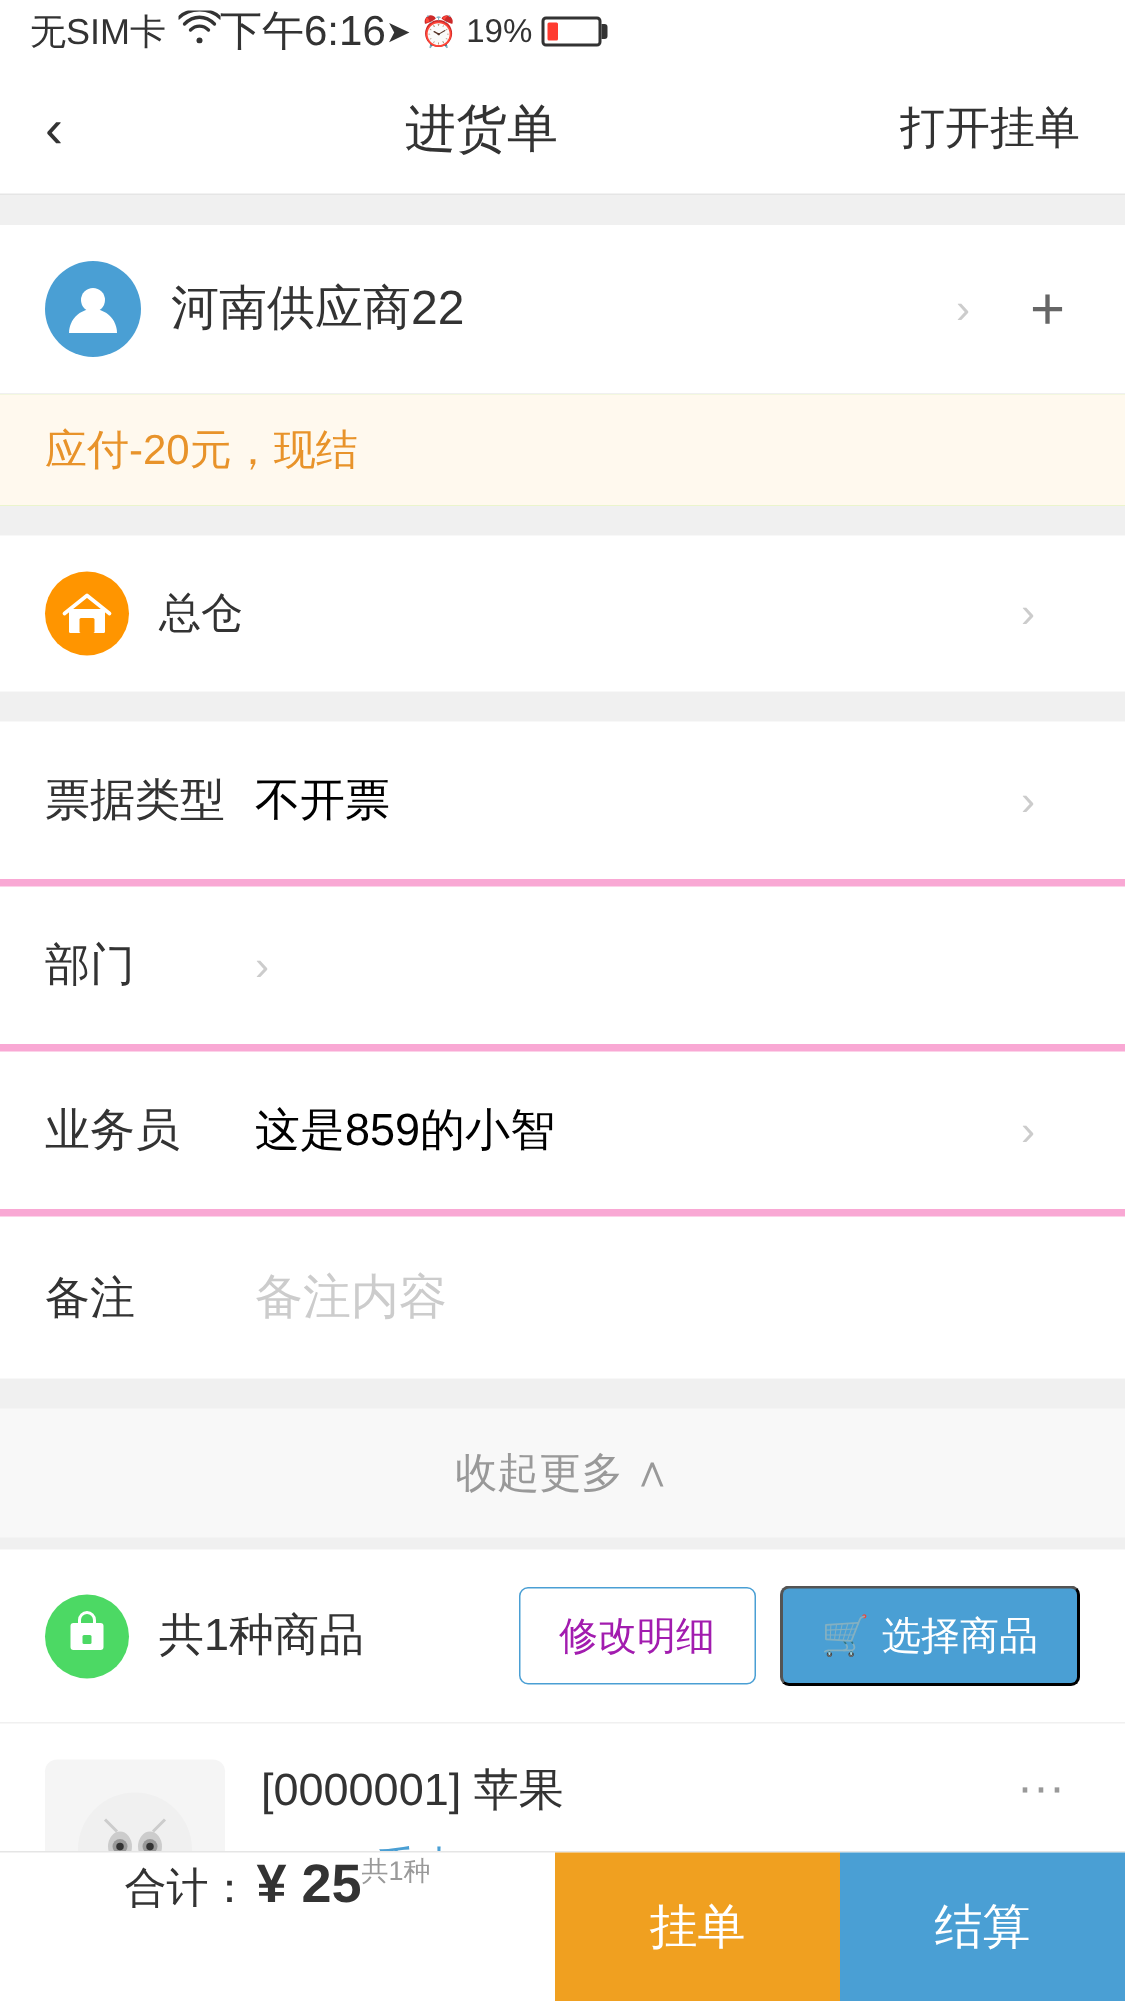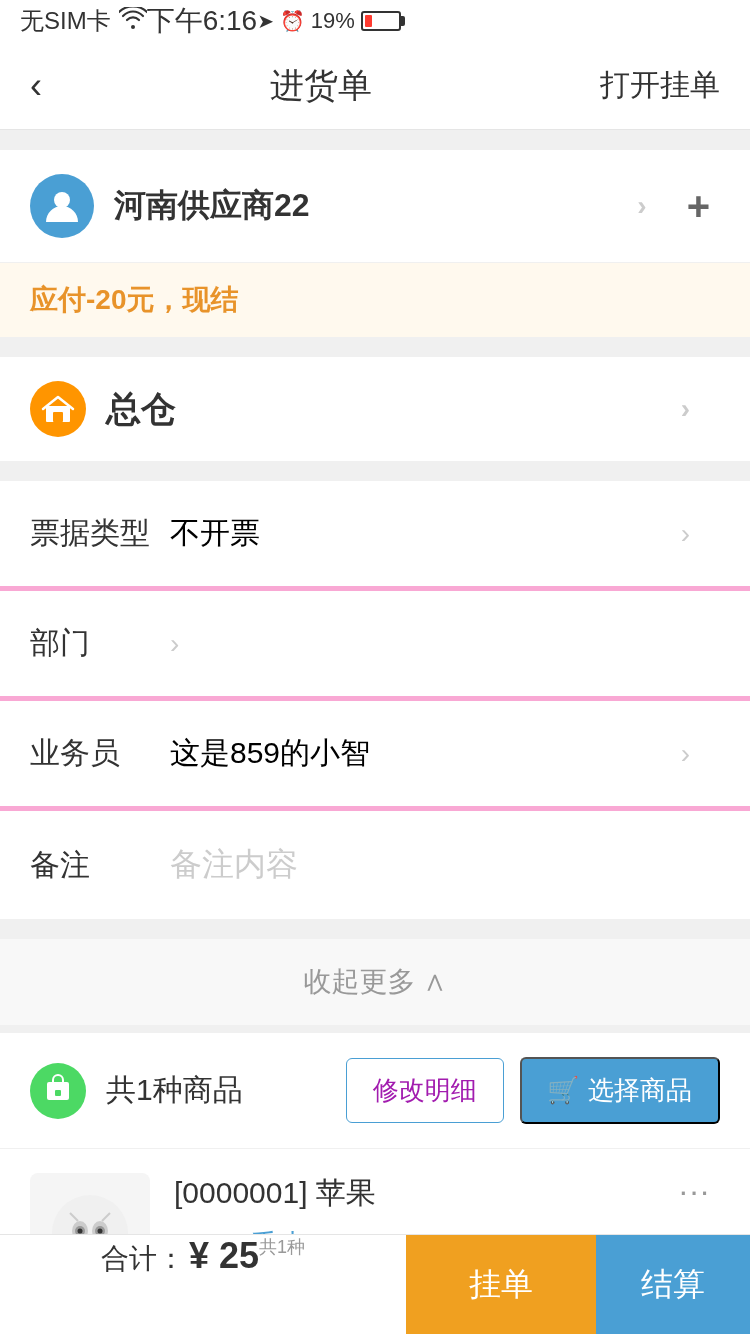--- a/index.html
+++ b/index.html
@@ -68,21 +68,20 @@
     
     .section-gap {
       height: 20px;
       background: #f0f0f0;
     }
 
     
     .card {
       background: #bef264;
       margin-bottom: 0;
-      font-weight: bold;
     }
 
     
     .supplier-row {
       background: #fff;
       display: flex;
       align-items: center;
       padding: 24px 30px;
       border-bottom: 1px solid #f0f0f0;
     }
@@ -131,21 +130,21 @@
     .warehouse-icon {
       width: 56px; height: 56px;
       border-radius: 50%;
       background: #ff9500;
       display: flex; align-items: center; justify-content: center;
       margin-right: 20px;
       flex-shrink: 0;
     }
     .warehouse-name {
       flex: 1;
-      font-size: 35px;
+      font-size: 28px;
       color: #333;
     }
 
     
     .form-section {
       background: #fff;
       margin-top: 20px;
     }
     .form-row {
       display: flex;
@@ -298,21 +297,21 @@
       background: #f0a020;
       color: #fff;
       font-size: 32px;
       font-weight: 500;
       display: flex;
       align-items: center;
       justify-content: center;
       cursor: pointer;
     }
     .btn-checkout {
-      width: 154px;
+      width: 190px;
       background: #4a9fd4;
       color: #fff;
       font-size: 32px;
       font-weight: 500;
       display: flex;
       align-items: center;
       justify-content: center;
       cursor: pointer;
     }
 

